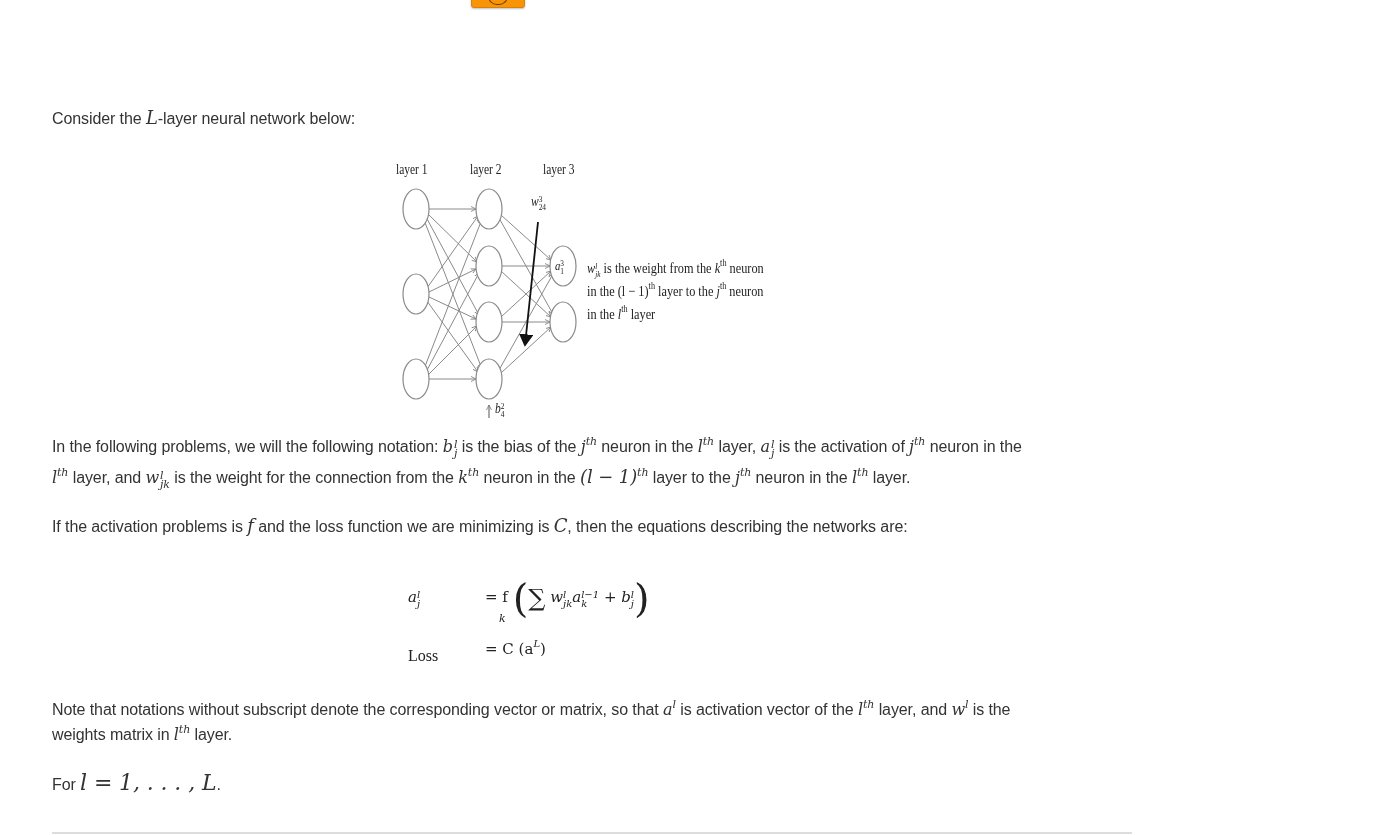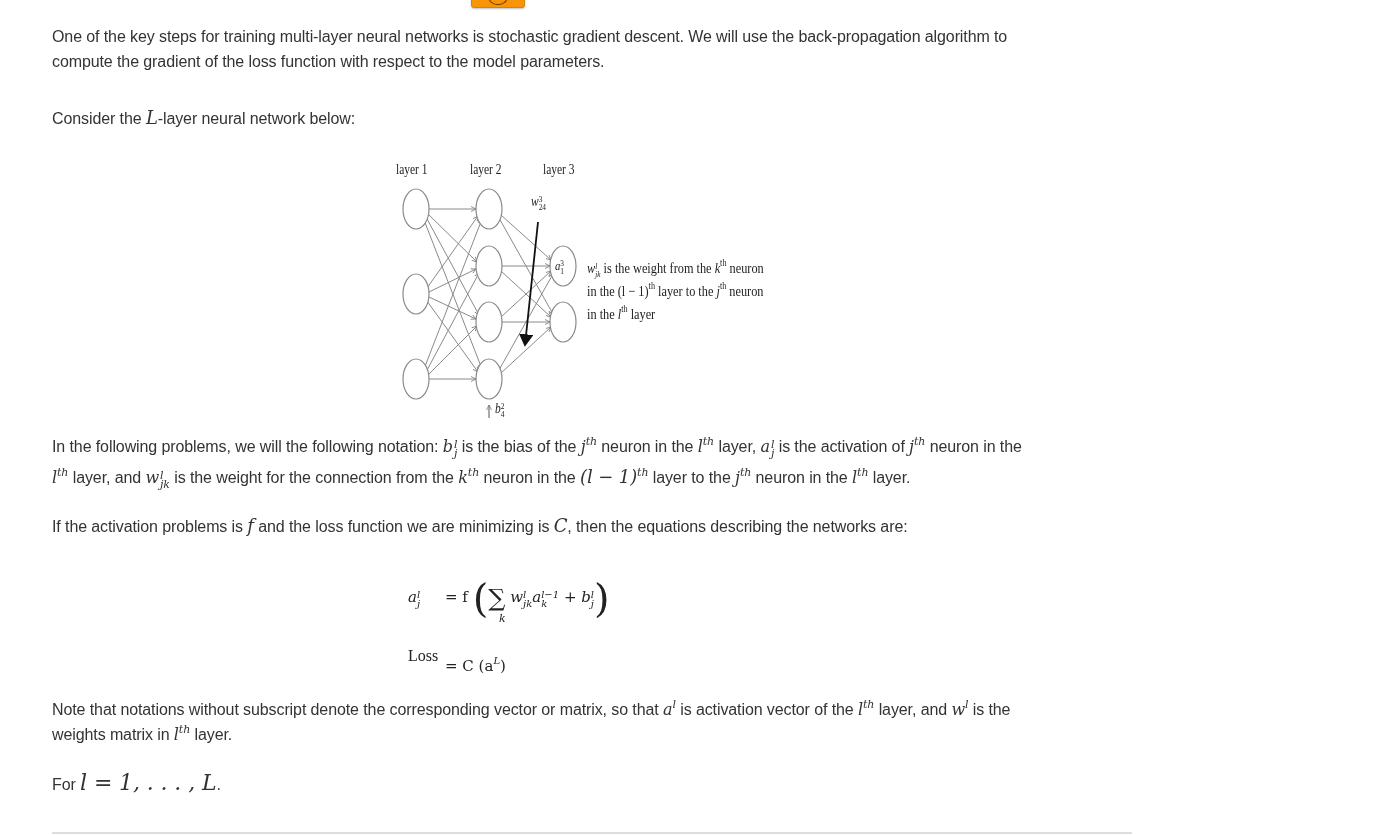--- a/index.html
+++ b/index.html
@@ -30,39 +30,38 @@
 
   .diagram { position: absolute; left: 385px; top: 150px; width: 420px; height: 285px; }
   .diagram svg { position: absolute; left: 0; top: 0; }
   .diag-text { position: absolute; font-family: "Liberation Serif", "DejaVu Serif", serif; color: #222; font-size: 14px; white-space: nowrap; transform: scaleX(0.82); transform-origin: left top; }
   .diag-note { position: absolute; left: 202px; top: 107px; font-family: "Liberation Serif", "DejaVu Serif", serif; color: #222; font-size: 15px; line-height: 23px; transform: scaleX(0.82); transform-origin: left top; white-space: nowrap; }
   .diag-note sup, .diag-note sub { font-size: 10px; }
 
   .equations { position: absolute; left: 392px; top: 568px; width: 260px; height: 110px;
     font-family: "DejaVu Serif", "Liberation Serif", serif; color: #222; }
   .eq-lhs { position: absolute; font-style: italic; font-size: 15px; }
-  .eq-rhs { position: absolute; font-size: 15px; white-space: nowrap; }
+  .eq-rhs { position: absolute; font-size: 15px; white-space: nowrap; margin-left: 40px; }
   .eq-loss { position: absolute; font-family: "Liberation Serif", serif; font-size: 16px; }
   .bigparen { font-size: 40px; font-weight: 200; vertical-align: -10px; line-height: 0; font-style: normal; }
   .sigma { font-size: 24px; font-style: normal; vertical-align: -4px; line-height: 0; }
   .sigma-sub { position: absolute; font-size: 11px; font-style: italic; }
   .hr { position: absolute; left: 52px; top: 832px; width: 1080px; height: 2px; background: #dddddd; }
 </style>
 </head>
 <body>
 
 <div class="top-button">
   <span class="glyph"></span>
 </div>
 
 <div class="content">
 
   <p class="para" style="top:24px">
-    <span>One of the key steps for training multi-layer neural networks is stochastic gradient descent. We will use the back-propagation algorithm to</span><br>
-    <span>compute the gradient of the loss function with respect to the model parameters.</span>
+    <br>
   </p>
 
   <p class="para" style="top:105px">
     <span>Consider the </span><span class="m" style="font-size:18px">L</span><span>-layer neural network below:</span>
   </p>
 
   <p class="para" style="top:432px; line-height:30px;">
     <span>In the following problems, we will the following notation: </span><span class="m"><span>b</span><span class="subsup"><span>l</span><span>j</span></span></span><span> is the bias of the </span><span class="m"><span>j</span><sup>th</sup></span><span> neuron in the </span><span class="m"><span>l</span><sup>th</sup></span><span> layer, </span><span class="m"><span>a</span><span class="subsup"><span>l</span><span>j</span></span></span><span> is the activation of </span><span class="m"><span>j</span><sup>th</sup></span><span> neuron in the</span><br>
     <span class="m"><span>l</span><sup>th</sup></span><span> layer, and </span><span class="m"><span>w</span><span class="subsup"><span>l</span><span>jk</span></span></span><span> is the weight for the connection from the </span><span class="m"><span>k</span><sup>th</sup></span><span> neuron in the </span><span class="m" style="font-size:18px"><span>(l − 1)</span><sup>th</sup></span><span> layer to the </span><span class="m"><span>j</span><sup>th</sup></span><span> neuron in the </span><span class="m"><span>l</span><sup>th</sup></span><span> layer.</span>
   </p>
@@ -149,16 +148,16 @@
     <div><span>in the </span><i>l</i><sup>th</sup><span> layer</span></div>
   </div>
 </div>
 
 <div class="equations">
   <span class="eq-lhs" style="left:16px; top:20px;"><span>a</span><span style="display:inline-block; vertical-align:-5px; font-size:10px; line-height:9px;"><span style="display:block">l</span><span style="display:block">j</span></span></span>
   <span class="eq-rhs" style="left:53px; top:20px;"><span>= f</span> <span class="bigparen">(</span><span class="sigma">∑</span> <i>w</i><span style="display:inline-block; vertical-align:-5px; font-size:10px; line-height:9px; font-style:italic;"><span style="display:block">l</span><span style="display:block">jk</span></span><i>a</i><span style="display:inline-block; vertical-align:-5px; font-size:10px; line-height:9px; font-style:italic;"><span style="display:block">l−1</span><span style="display:block">k</span></span><span> + </span><i>b</i><span style="display:inline-block; vertical-align:-5px; font-size:10px; line-height:9px; font-style:italic;"><span style="display:block">l</span><span style="display:block">j</span></span><span class="bigparen">)</span></span>
   <span class="sigma-sub" style="left:107px; top:44px;">k</span>
 
   <span class="eq-loss" style="left:16px; top:79px;">Loss</span>
-  <span class="eq-rhs" style="left:53px; top:89px;"><span>= C (a</span><sup style="font-size:10px; font-style:italic;">L</sup><span>)</span></span>
+  <span class="eq-rhs" style="left:53px; top:72px;"><span>= C (a</span><sup style="font-size:10px; font-style:italic;">L</sup><span>)</span></span>
 </div>
 
 <div class="hr"></div>
 
 </body></html>

